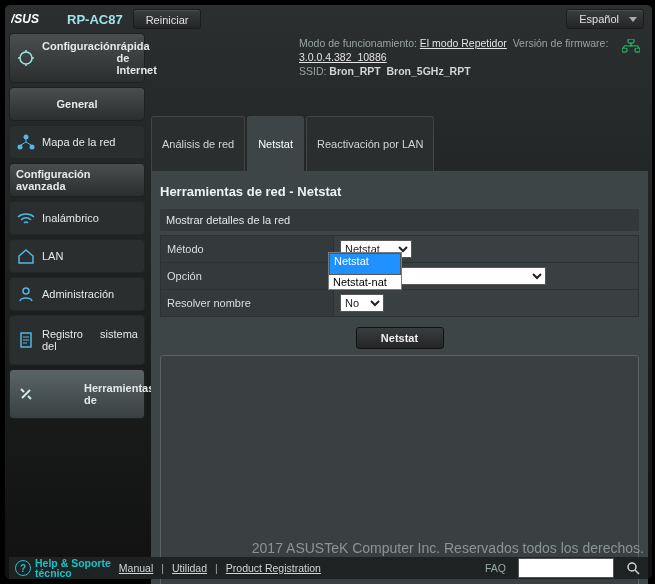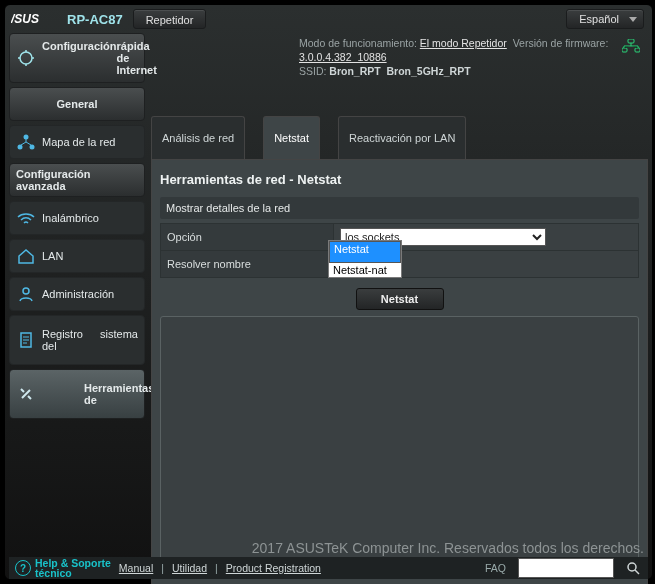--- a/index.html
+++ b/index.html
@@ -24,21 +24,21 @@
   .pill{background:linear-gradient(#4a4e4f,#2b2e2f);border:1px solid #1e2021;border-radius:4px;color:#e4e9ea;font-weight:bold;font-size:11px;display:flex;align-items:center;padding:6px 6px;gap:6px;cursor:pointer;}
   .pill.h{justify-content:center;height:20px;}
   .pill.big{height:36px;line-height:12px;}
   .pill .two{display:flex;flex-direction:row;}
   .pill.flat{background:#2a2e2f;border-color:#232627;font-weight:normal;}
   .pill.active{background:linear-gradient(#5b6466,#384042);gap:48px;}
   .ic{width:20px;height:20px;flex:0 0 20px;display:flex;align-items:center;justify-content:center;}
   .right{flex:1;margin-left:6px;min-width:0;}
   
   .tabs{display:flex;border-bottom:1px solid #444;margin-top:32px;font-size:11px;}
-  .tab{padding:15px 10px;background:#2a2e2f;color:#cfd6d7;border:1px solid #444;border-bottom:none;margin-right:18px;cursor:pointer;border-radius:3px 3px 0 0;text-align:right;}
+  .tab{padding:21px 10px;background:#2a2e2f;color:#cfd6d7;border:1px solid #444;border-bottom:none;margin-right:2px;cursor:pointer;border-radius:3px 3px 0 0;text-align:right;}
   .tab.active{background:#3e4547;color:#fff;}
   
   .panel{background:#3e4547;border:1px solid #444;border-top:none;border-radius:0 0 4px 4px;padding:6px 8px 8px;min-height:452px;}
   .panel h2{font-size:13px;font-weight:bold;margin:6px 0 10px;color:#eef2f2;}
   .sub{background:#33393b;color:#e5e8e8;padding:5px 6px;font-size:11px;border-radius:2px;margin-bottom:4px;}
   table.form{width:100%;border-collapse:collapse;}
   table.form td{border:1px solid #2c3233;padding:4px 6px;font-size:11px;background:#3a4042;color:#d9dede;}
   table.form td:first-child{width:160px;background:#343a3c;}
   .sel{background:#fff;color:#222;font-size:11px;height:18px;border:1px solid #555;}
   .sel.no{width:44px;}
@@ -64,21 +64,21 @@
 <body>
 <div class="chrome">
 
   <div class="top">
     <div class="brand">
       <svg width="48" height="12" viewBox="0 0 48 12">
           <text x="0" y="10" font-family="Arial" font-size="12" font-weight="bold" font-style="italic" fill="#fff">/SUS</text>
         </svg>
       <span class="model">RP-AC87</span>
     </div>
-    <button class="btn">Repetidor</button>
+    <button class="btn">Reiniciar</button>
     <button class="btn lang">
       <span>Español</span>
       <span class="tri"></span>
     </button>
   </div>
 
   <div class="wrap">
 
     <div class="left">
       <div class="pill big">
@@ -177,20 +177,28 @@
         <div class="tab">Análisis de red</div>
         <div class="tab active">Netstat</div>
         <div class="tab">Reactivación por LAN</div>
       </div>
 
       <div class="panel" style="position:relative;">
         <h2>Herramientas de red - Netstat</h2>
         <div class="sub">Mostrar detalles de la red</div>
         <table class="form">
           <tbody>
+              <tr>
+            <td>Método</td>
+            <td>
+              <select class="sel m">
+                <option>Netstat</option>
+              </select>
+            </td>
+          </tr>
           <tr>
             <td>Opción</td>
             <td>
               <select class="sel long">
                 <option>los sockets</option>
               </select>
             </td>
           </tr>
           <tr>
             <td>Resolver nombre</td>

